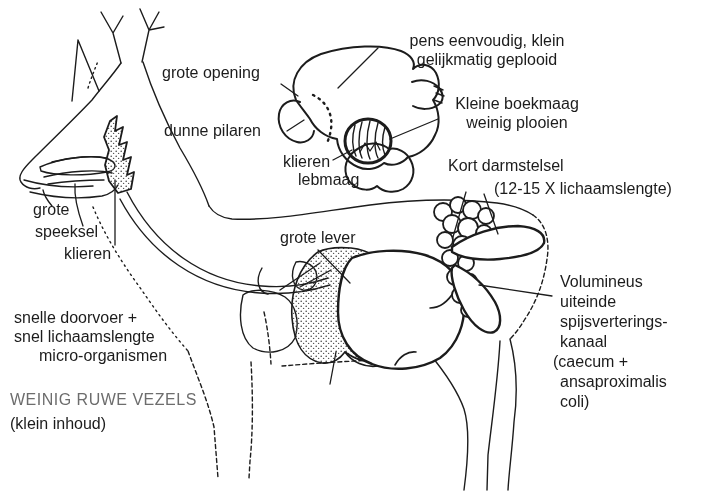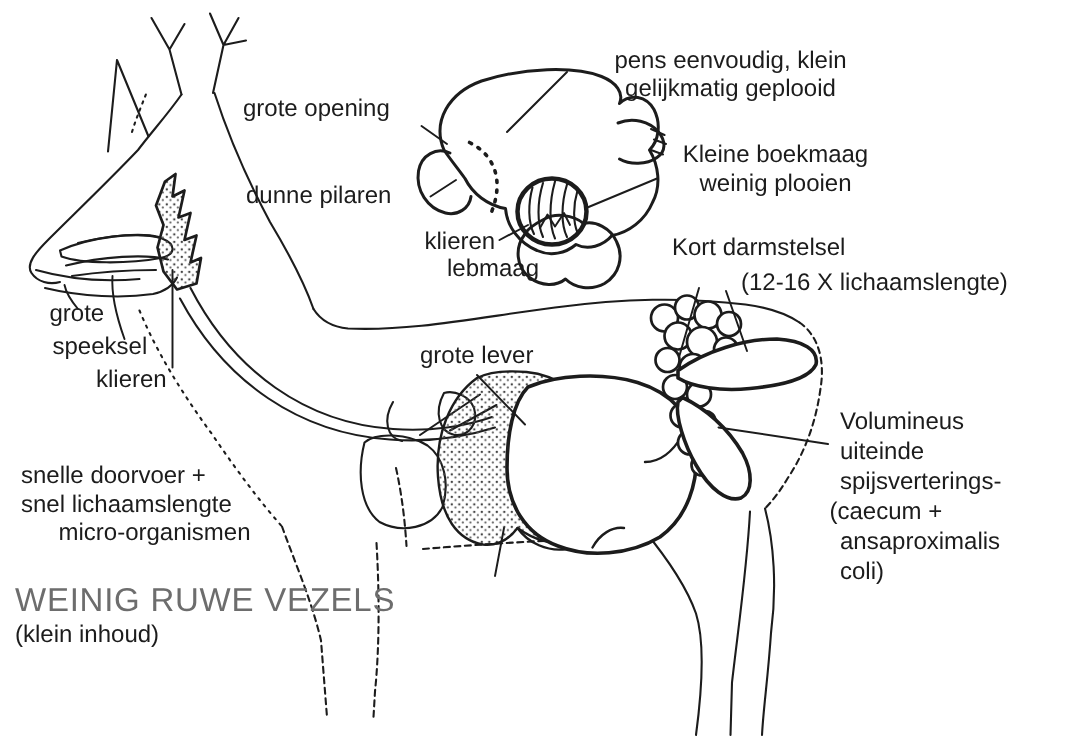--- a/index.html
+++ b/index.html
@@ -7,21 +7,21 @@
     position:relative;width:720px;height:495px;background:#ffffff;overflow:hidden;
     font-family:"Liberation Sans", sans-serif;color:#1c1c1c;
   }
   .art{position:absolute;left:0;top:0;width:720px;height:495px;}
   .lbl{
     position:absolute;white-space:nowrap;
     font-size:16px;line-height:19px;color:#1c1c1c;
   }
   .lbl.center{text-align:center;}
   .lbl .ln{display:block;}
-  .muted{color:#6d6d6d;font-size:22px;letter-spacing:.5px;}
+  .muted{color:#6d6d6d;font-size:16px;letter-spacing:.5px;}
   .vol .ln{line-height:20px;}
 </style>
 </head>
 <body>
 
 <div class="stage">
 
   <svg class="art" viewBox="0 0 720 495" fill="none" stroke="#1c1c1c" stroke-width="1.4" stroke-linecap="round" stroke-linejoin="round">
     <defs>
       <pattern id="stipple" width="5" height="5" patternUnits="userSpaceOnUse">
@@ -154,38 +154,39 @@
 
   <div class="lbl center" style="left:438px;top:94px;width:158px;">
     <span class="ln">Kleine boekmaag</span>
     <span class="ln">weinig plooien</span>
   </div>
 
   <div class="lbl" style="left:283px;top:152px;">klieren</div>
   <div class="lbl" style="left:298px;top:170px;">lebmaag</div>
 
   <div class="lbl" style="left:448px;top:156px;">Kort darmstelsel</div>
-  <div class="lbl" style="left:494px;top:179px;">(12-16 X lichaamslengte)</div>
+  <div class="lbl" style="left:494px;top:179px;">(12-15 X lichaamslengte)</div>
 
   <div class="lbl" style="left:280px;top:228px;">grote lever</div>
 
   <div class="lbl" style="left:33px;top:200px;">grote</div>
   <div class="lbl" style="left:35px;top:222px;">speeksel</div>
   <div class="lbl" style="left:64px;top:244px;">klieren</div>
 
   <div class="lbl" style="left:14px;top:308px;">snelle doorvoer +</div>
   <div class="lbl" style="left:14px;top:327px;">snel lichaamslengte</div>
   <div class="lbl" style="left:39px;top:346px;">micro-organismen</div>
 
   <div class="lbl muted" style="left:10px;top:390px;">WEINIG RUWE VEZELS</div>
   <div class="lbl" style="left:10px;top:414px;">(klein inhoud)</div>
 
 
   <div class="lbl vol" style="left:560px;top:272px;">
     <span class="ln">Volumineus</span>
     <span class="ln">uiteinde</span>
     <span class="ln">spijsverterings-</span>
+    <span class="ln">kanaal</span>
     <span class="ln" style="margin-left:-7px;">(caecum +</span>
     <span class="ln">ansaproximalis</span>
     <span class="ln">coli)</span>
   </div>
 
 </div>
 
 </body></html>

